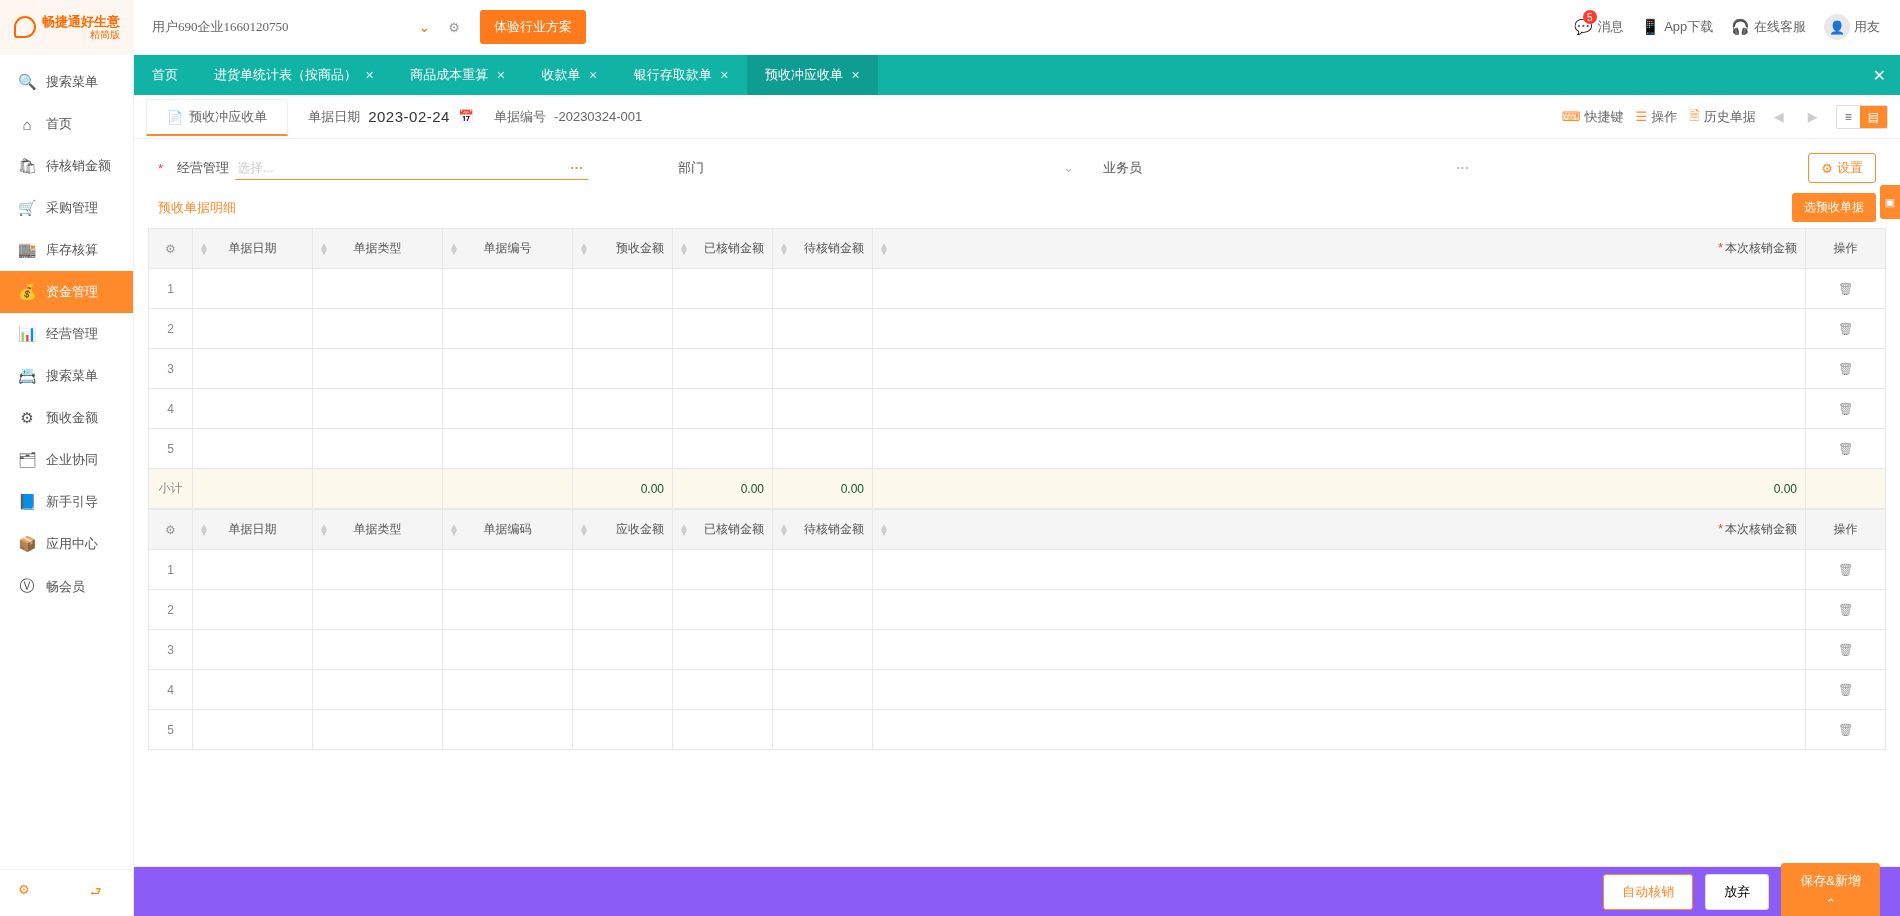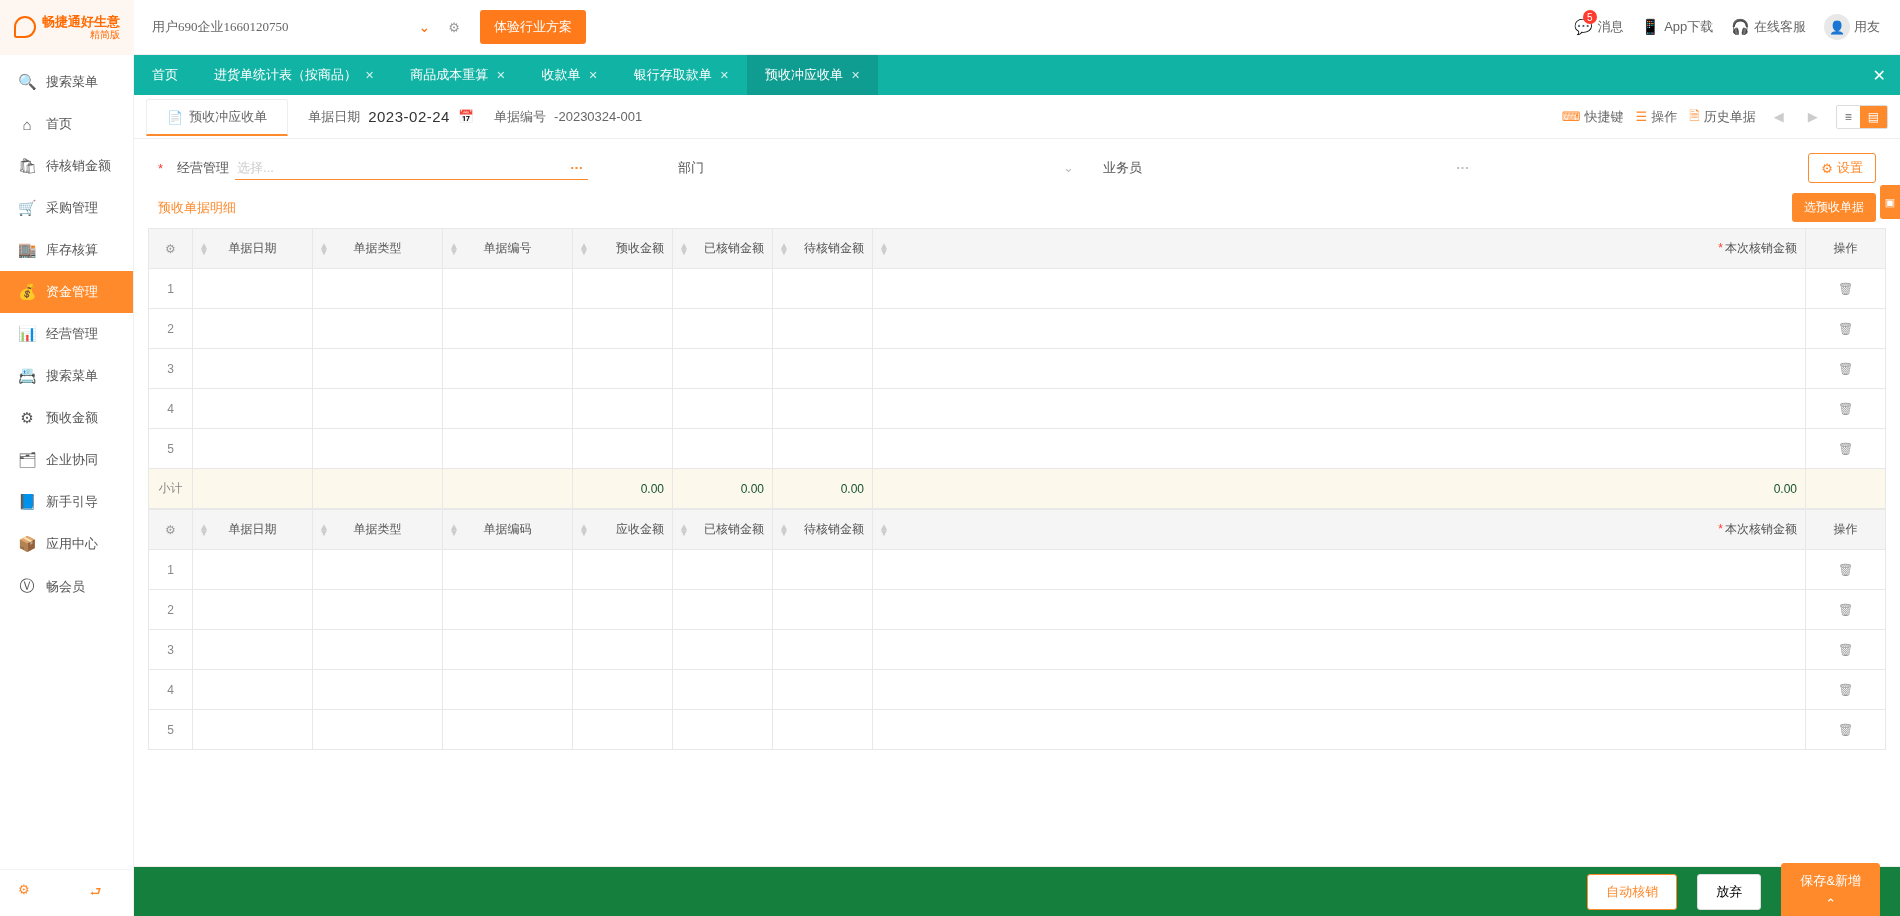--- a/index.html
+++ b/index.html
@@ -92,21 +92,21 @@
 th.gear-col { width: 44px; }
 th.op-col, td.op-col { width: 80px; text-align: center; }
 td.ar { text-align: right; color: #14532d; }
 tr.subtotal td { background: #fdf8ec; }
 .sort-icn { color: #ccc; font-size: 10px; position: absolute; left: 6px; top: 50%; transform: translateY(-50%); display: flex; flex-direction: column; line-height: 6px; }
 .th-gear { color: #999; cursor: pointer; }
 .del-icn { color: #999; cursor: pointer; }
 .req-th::before { content: "*"; color: #ff3b30; margin-right: 2px; }
 
 
-.footer { position: absolute; bottom: 0; left: 0; right: 0; height: 50px; background: #15803d; border-top: 1px solid #eee; display: flex; align-items: center; justify-content: flex-end; padding: 0 20px; gap: 20px; }
+.footer { position: absolute; bottom: 0; left: 0; right: 0; height: 50px; background: #8b5cf6; border-top: 1px solid #eee; display: flex; align-items: center; justify-content: flex-end; padding: 0 20px; gap: 12px; }
 .fbtn { padding: 8px 18px; border-radius: 3px; font-size: 13px; cursor: pointer; border: 1px solid #ddd; background: #fff; }
 .fbtn.outline { border-color: #ff8a2b; color: #ff8a2b; }
 .fbtn.primary { background: #ff8a2b; color: #fff; border-color: #ff8a2b; display: flex; gap: 6px; flex-direction: column; }
 
 .scroll-area { flex: 1; overflow-y: auto; padding-bottom: 60px; }
 
 .side-strip { position: absolute; right: 0; top: 90px; width: 20px; height: 34px; background: #ff8a2b; border-radius: 3px 0 0 3px; display: flex; align-items: center; justify-content: center; }
 .side-strip .s-icn { color: #fff; font-size: 11px; }
 </style>
 </head>

